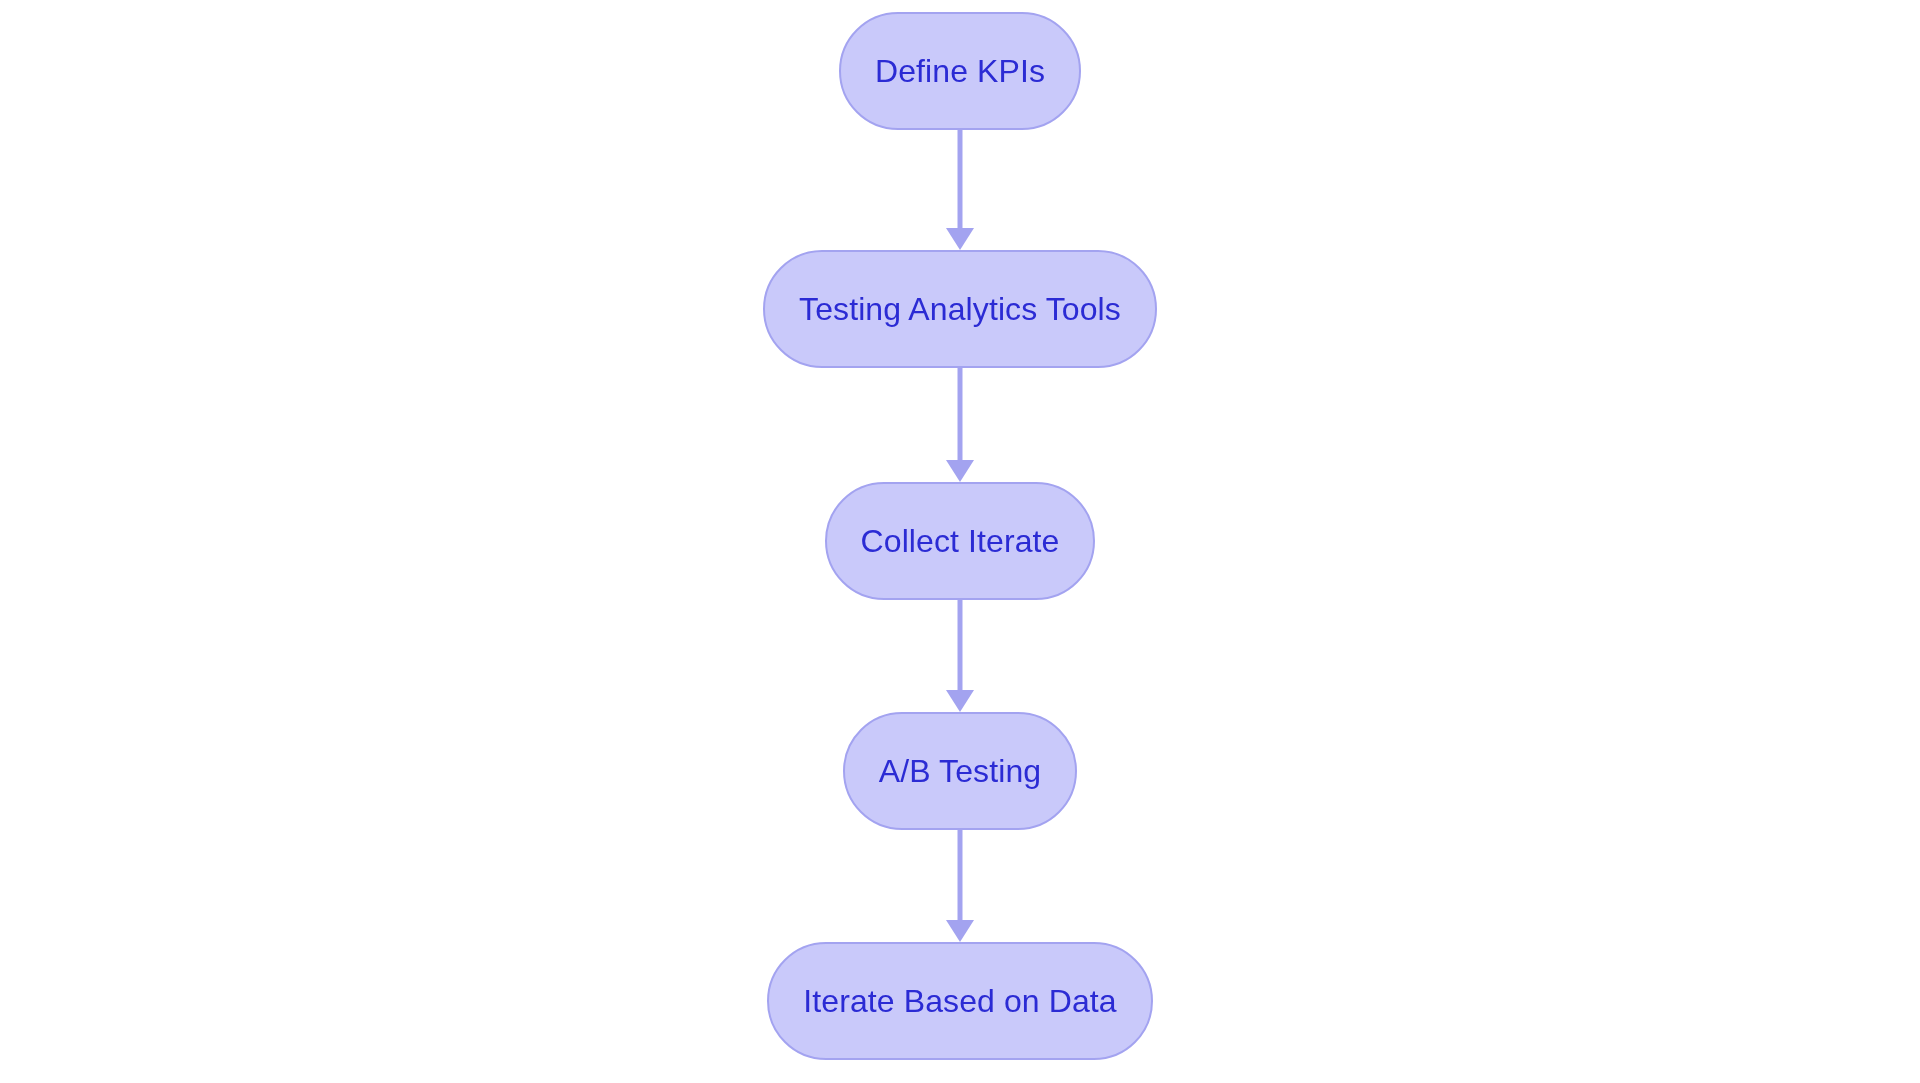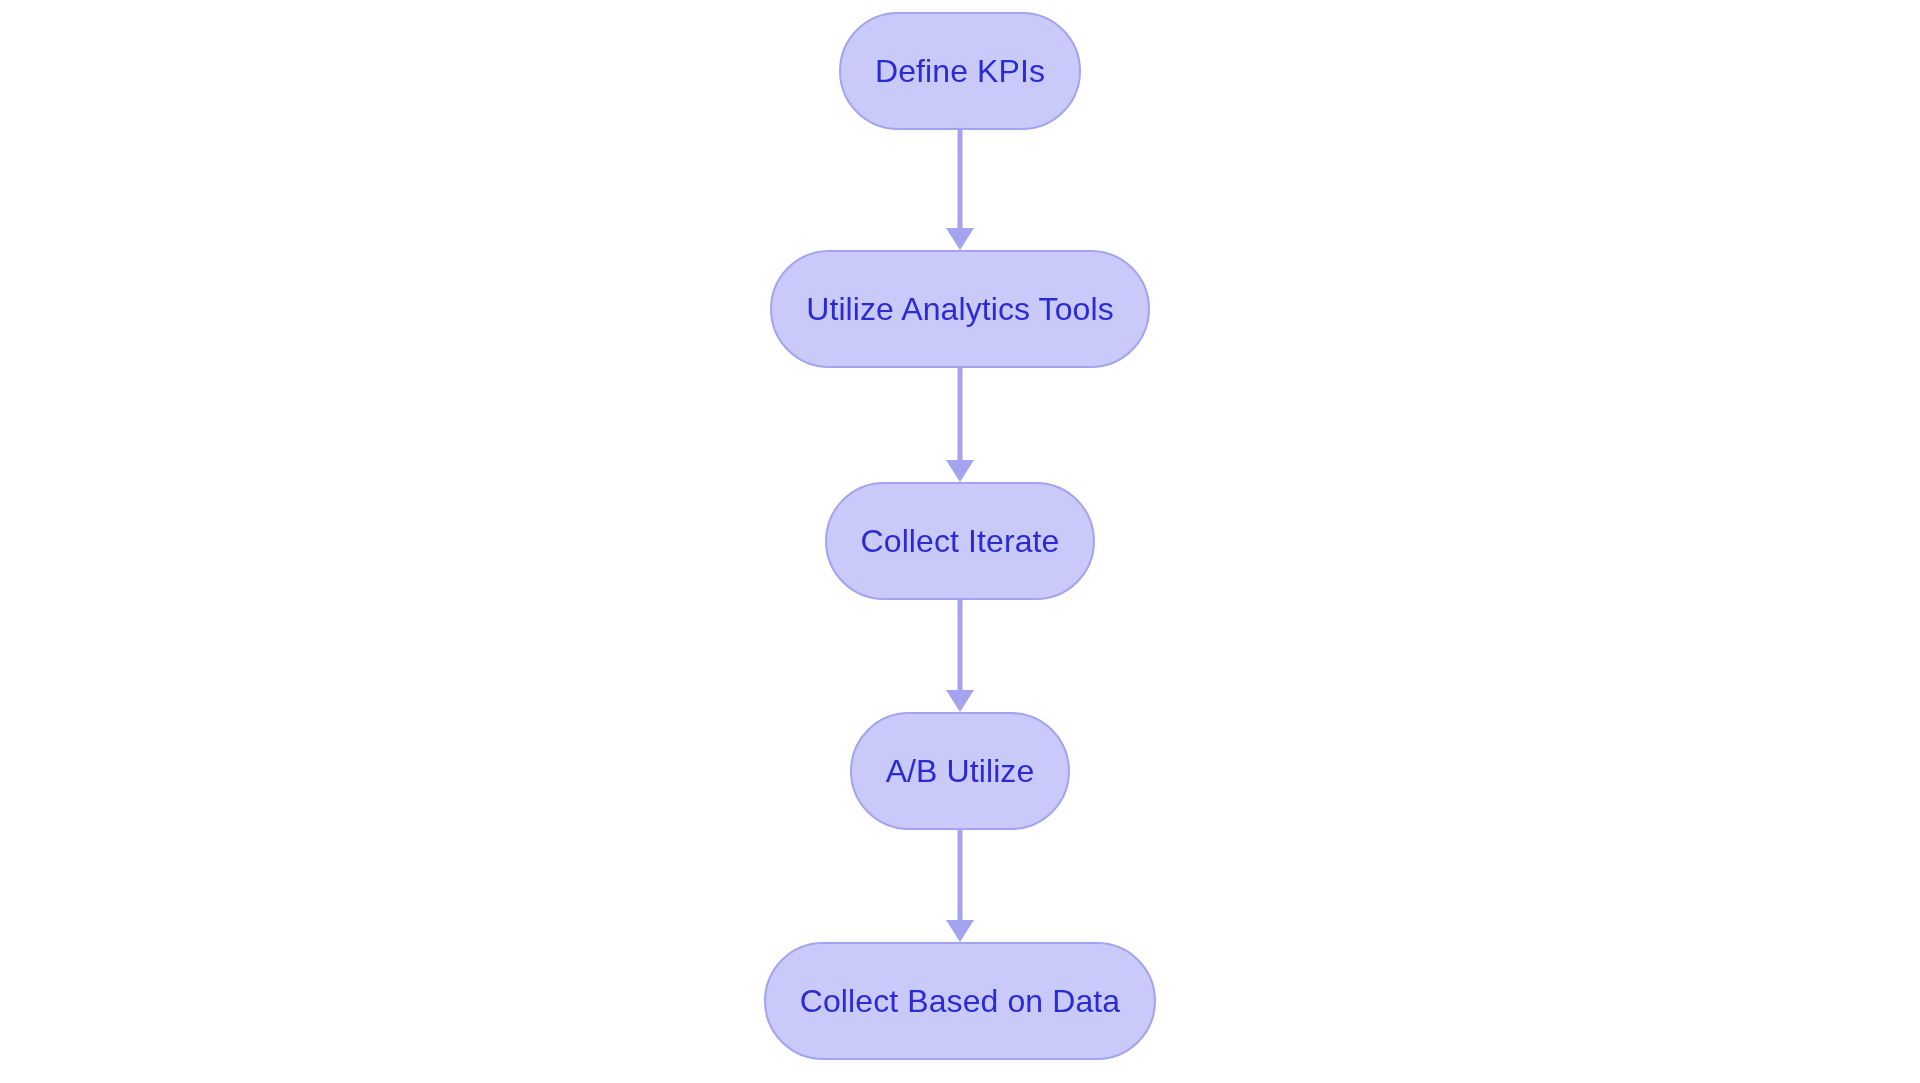--- a/index.html
+++ b/index.html
@@ -80,44 +80,44 @@
     <div class="node">
       <span class="node-label">Define KPIs</span>
     </div>
 
     <svg class="connector gap-1" viewBox="0 0 40 120" preserveAspectRatio="none">
       <line x1="20" y1="0" x2="20" y2="99" stroke="#a3a3f0" stroke-width="5"></line>
       <polygon points="6,98 34,98 20,120" fill="#a3a3f0"></polygon>
     </svg>
 
     <div class="node">
-      <span class="node-label">Utilize Analytics Tools</span>
+      <span class="node-label">Testing Analytics Tools</span>
     </div>
 
     <svg class="connector gap-2" viewBox="0 0 40 114" preserveAspectRatio="none">
       <line x1="20" y1="0" x2="20" y2="93" stroke="#a3a3f0" stroke-width="5"></line>
       <polygon points="6,92 34,92 20,114" fill="#a3a3f0"></polygon>
     </svg>
 
     <div class="node">
       <span class="node-label">Collect Iterate</span>
     </div>
 
     <svg class="connector gap-3" viewBox="0 0 40 112" preserveAspectRatio="none">
       <line x1="20" y1="0" x2="20" y2="91" stroke="#a3a3f0" stroke-width="5"></line>
       <polygon points="6,90 34,90 20,112" fill="#a3a3f0"></polygon>
     </svg>
 
     <div class="node">
-      <span class="node-label">A/B Utilize</span>
+      <span class="node-label">A/B Testing</span>
     </div>
 
     <svg class="connector gap-4" viewBox="0 0 40 112" preserveAspectRatio="none">
       <line x1="20" y1="0" x2="20" y2="91" stroke="#a3a3f0" stroke-width="5"></line>
       <polygon points="6,90 34,90 20,112" fill="#a3a3f0"></polygon>
     </svg>
 
     <div class="node">
-      <span class="node-label">Collect Based on Data</span>
+      <span class="node-label">Iterate Based on Data</span>
     </div>
 
   </div>
 </div>
 
 </body></html>

